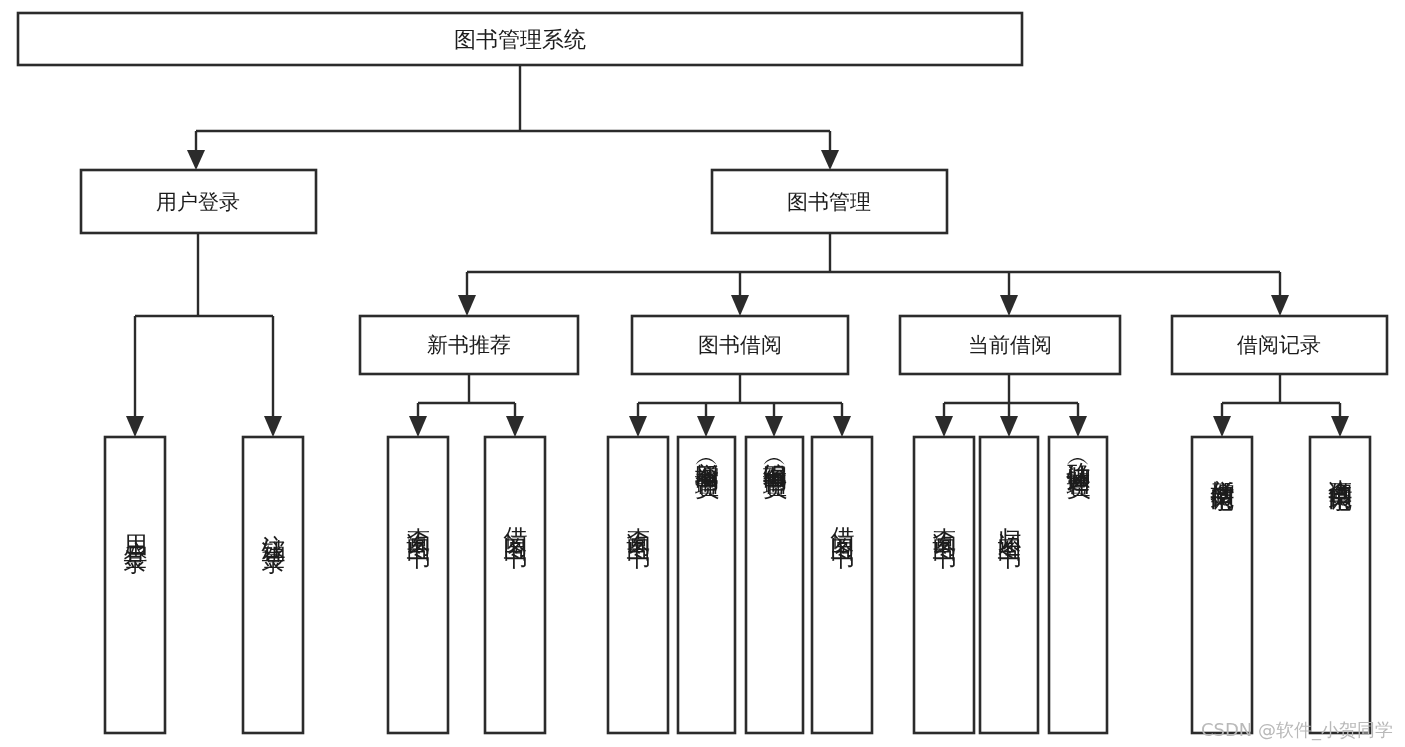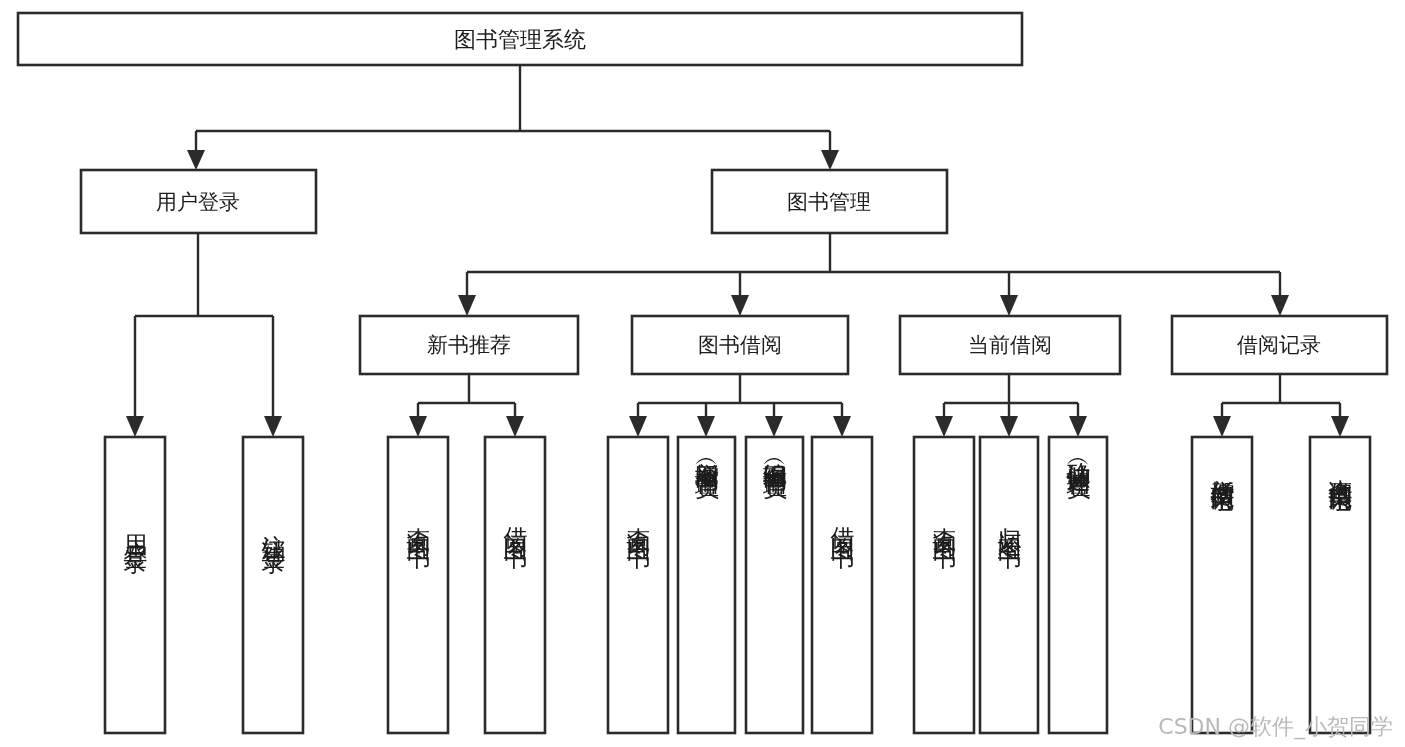--- a/index.html
+++ b/index.html
@@ -74,21 +74,21 @@
     white-space: nowrap;
   }
   .leaf-label.short {
     letter-spacing: 6px;
   }
   .watermark {
     position: absolute;
     right: 12px;
     bottom: 5px;
     font-family: "DejaVu Sans", "Liberation Sans", sans-serif;
-    font-size: 22px;
+    font-size: 18px;
     color: #b9b9b9;
     white-space: nowrap;
     user-select: none;
   }
 </style>
 </head>
 <body>
 
 <div id="diagram-root">
 

